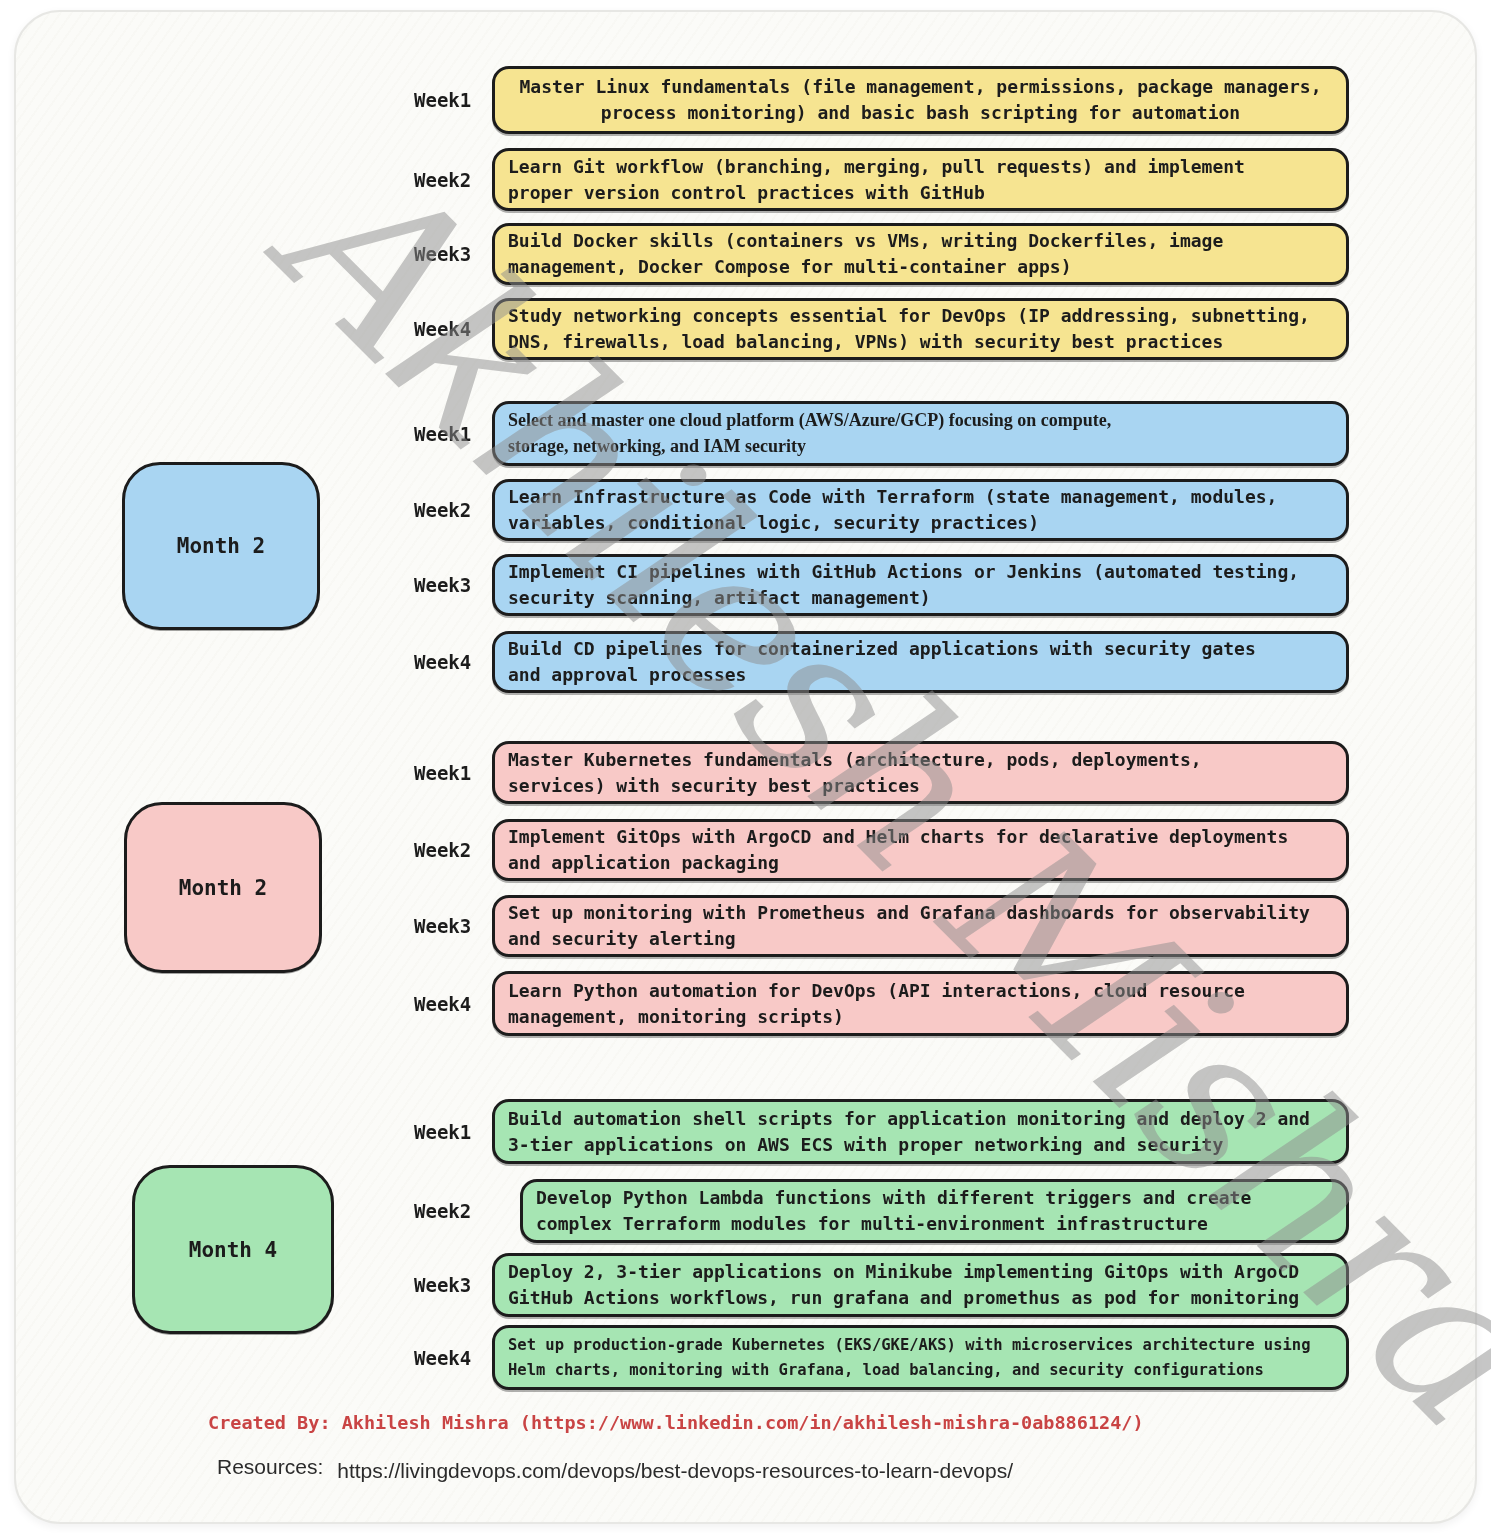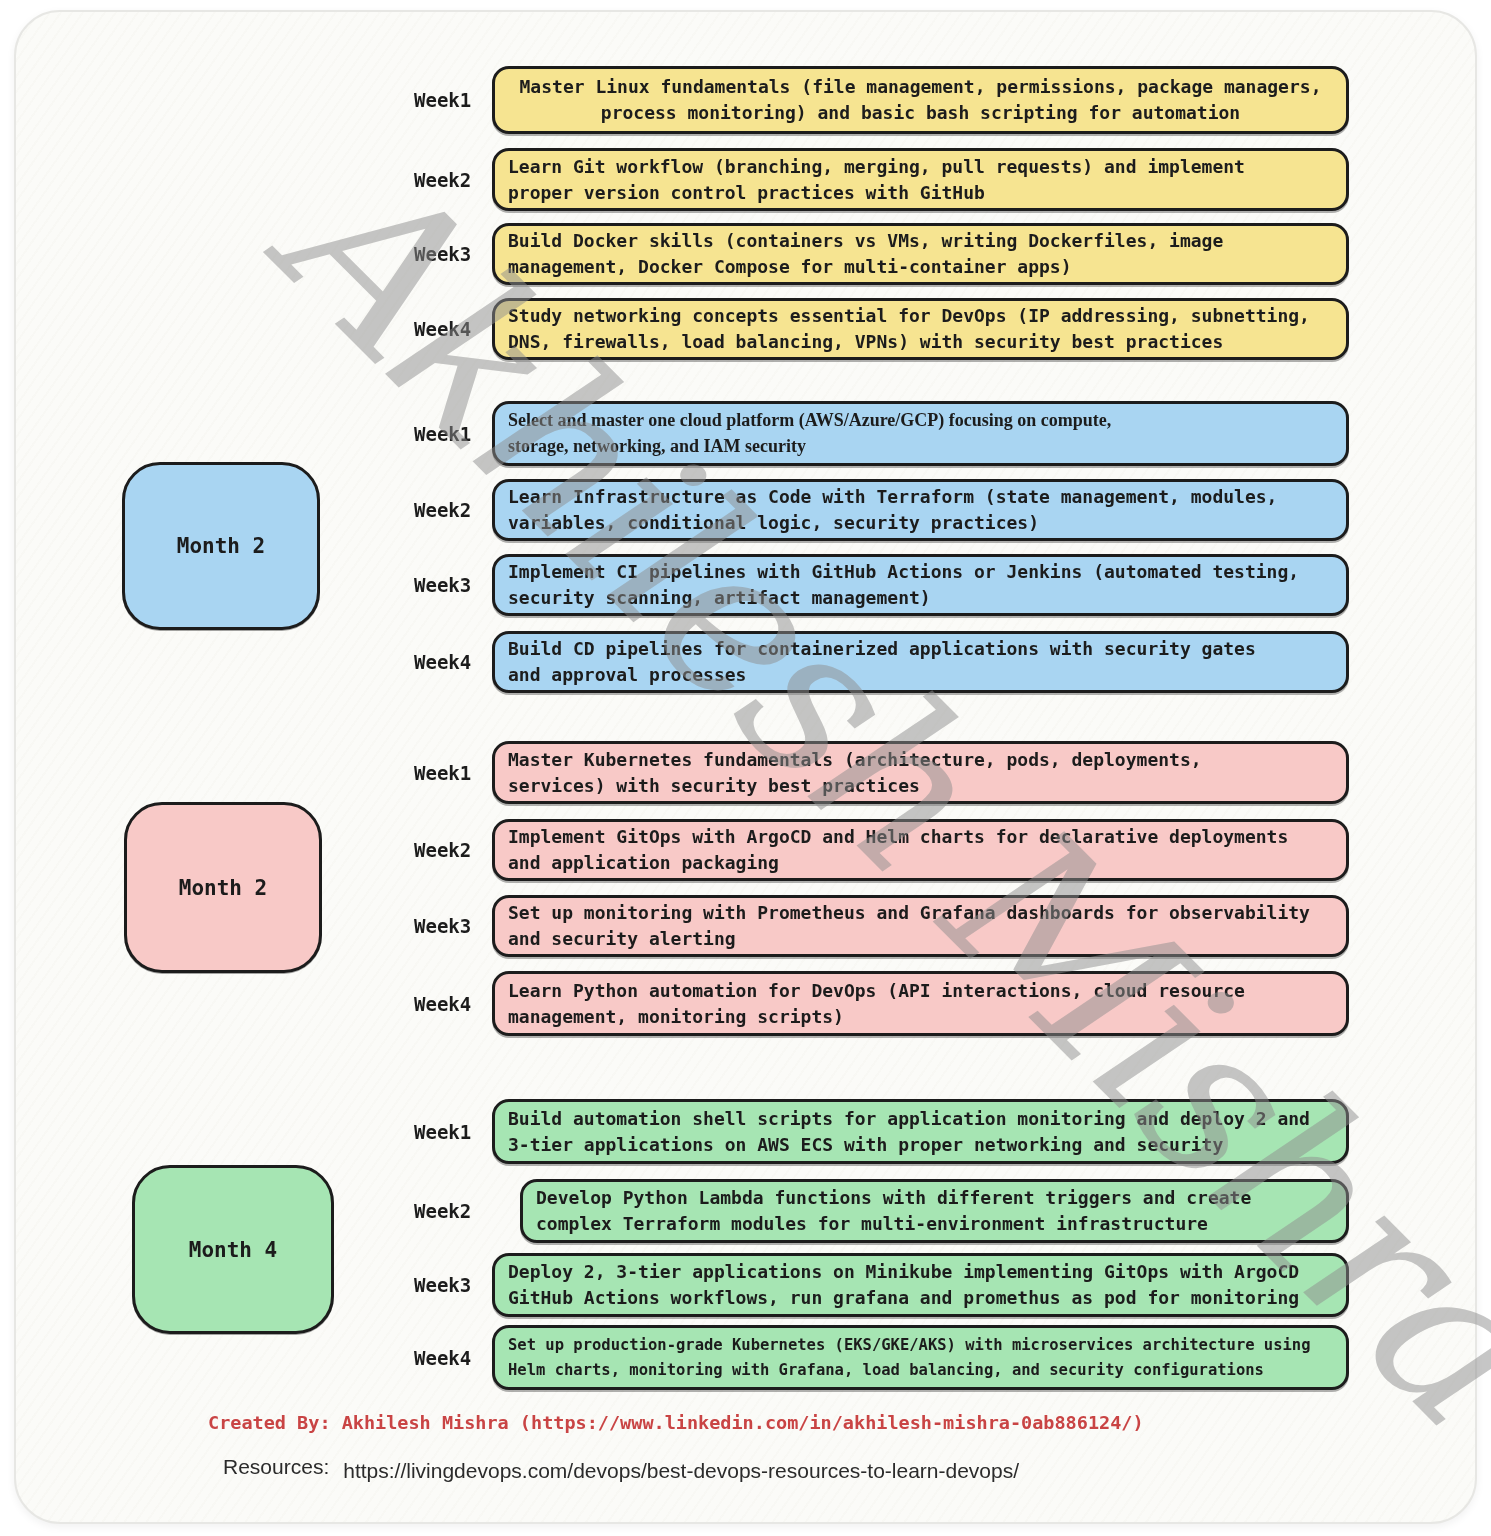--- a/index.html
+++ b/index.html
@@ -43,21 +43,21 @@
     white-space:pre-line;
     box-shadow:0 2px 0 rgba(0,0,0,0.3);
   }
   .wbox.center{text-align:center;}
   .wbox.small{font-size:15.5px;line-height:1.55;}
   .created{
     position:absolute;left:192px;top:1400px;z-index:2;
     font-size:18.5px;font-weight:bold;
   }
   .resources{
-    position:absolute;left:207px;top:1443px;z-index:2;display:flex;gap:14px;
+    position:absolute;left:201px;top:1443px;z-index:2;display:flex;gap:14px;
     font-family:"Liberation Sans", sans-serif;font-size:21px;color:#2b2b2b;
   }
   .resources .urls{display:flex;flex-direction:column;line-height:31px;}
 </style>
 </head>
 <body>
 
 <div class="card">
 
   <div class="wrow" style="top:54px;height:68px">

